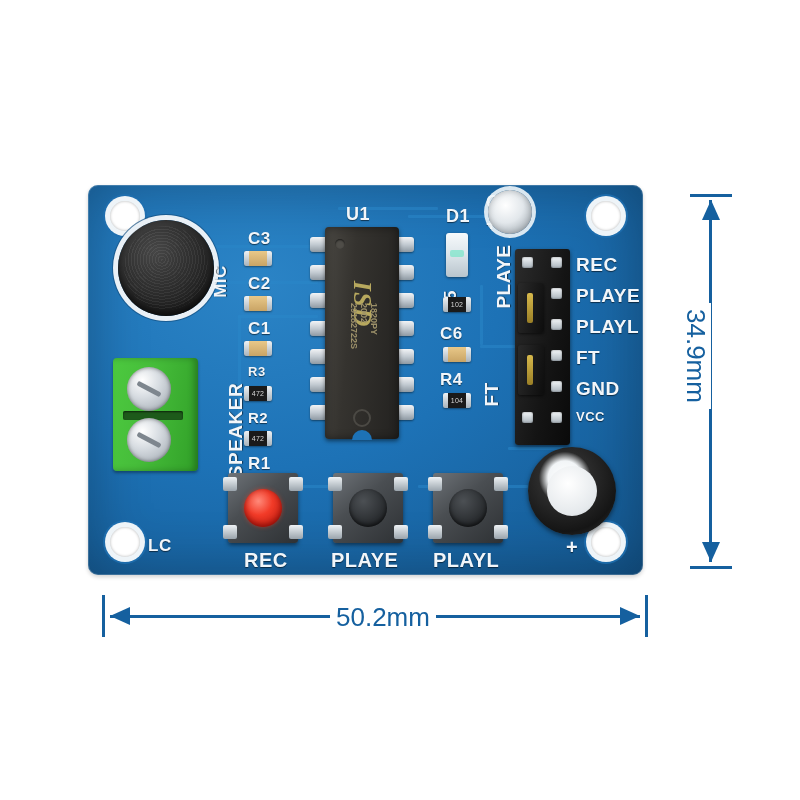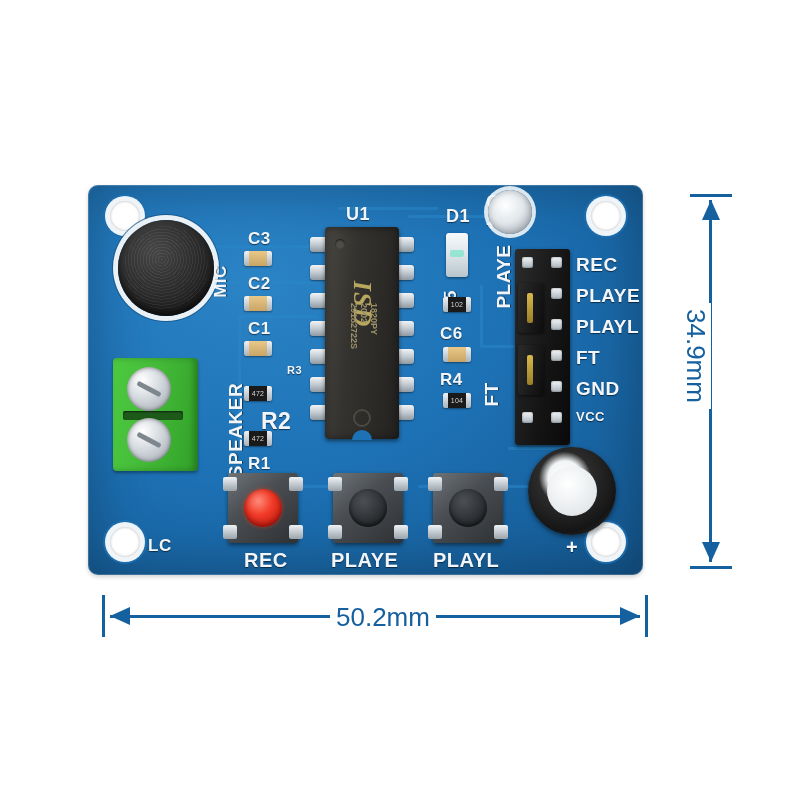--- a/index.html
+++ b/index.html
@@ -278,30 +278,30 @@
       <div class="cap r"></div>
   </div>
 
   <div class="silk" style="left:160px;top:135px;font-size:17px;">C1</div>
   <div class="smd captan" style="left:156px;top:156px;">
     <div class="cap l"></div>
       <div class="body"></div>
       <div class="cap r"></div>
   </div>
 
-  <div class="silk" style="left:160px;top:180px;font-size:11px;margin-left:39px;">R3</div>
+  <div class="silk" style="left:160px;top:180px;font-size:13px;">R3</div>
   <div class="smd res" style="left:156px;top:201px;">
     <div class="cap l"></div>
       <div class="body">
         <span>472</span>
       </div>
       <div class="cap r"></div>
   </div>
 
-  <div class="silk" style="left:173px;top:225px;font-size:23px;">R2</div>
+  <div class="silk" style="left:160px;top:225px;font-size:15px;">R2</div>
   <div class="smd res" style="left:156px;top:246px;">
     <div class="cap l"></div>
       <div class="body">
         <span>472</span>
       </div>
       <div class="cap r"></div>
   </div>
 
   <div class="silk" style="left:160px;top:270px;font-size:17px;">R1</div>
   <div class="smd res" style="left:156px;top:291px;">

